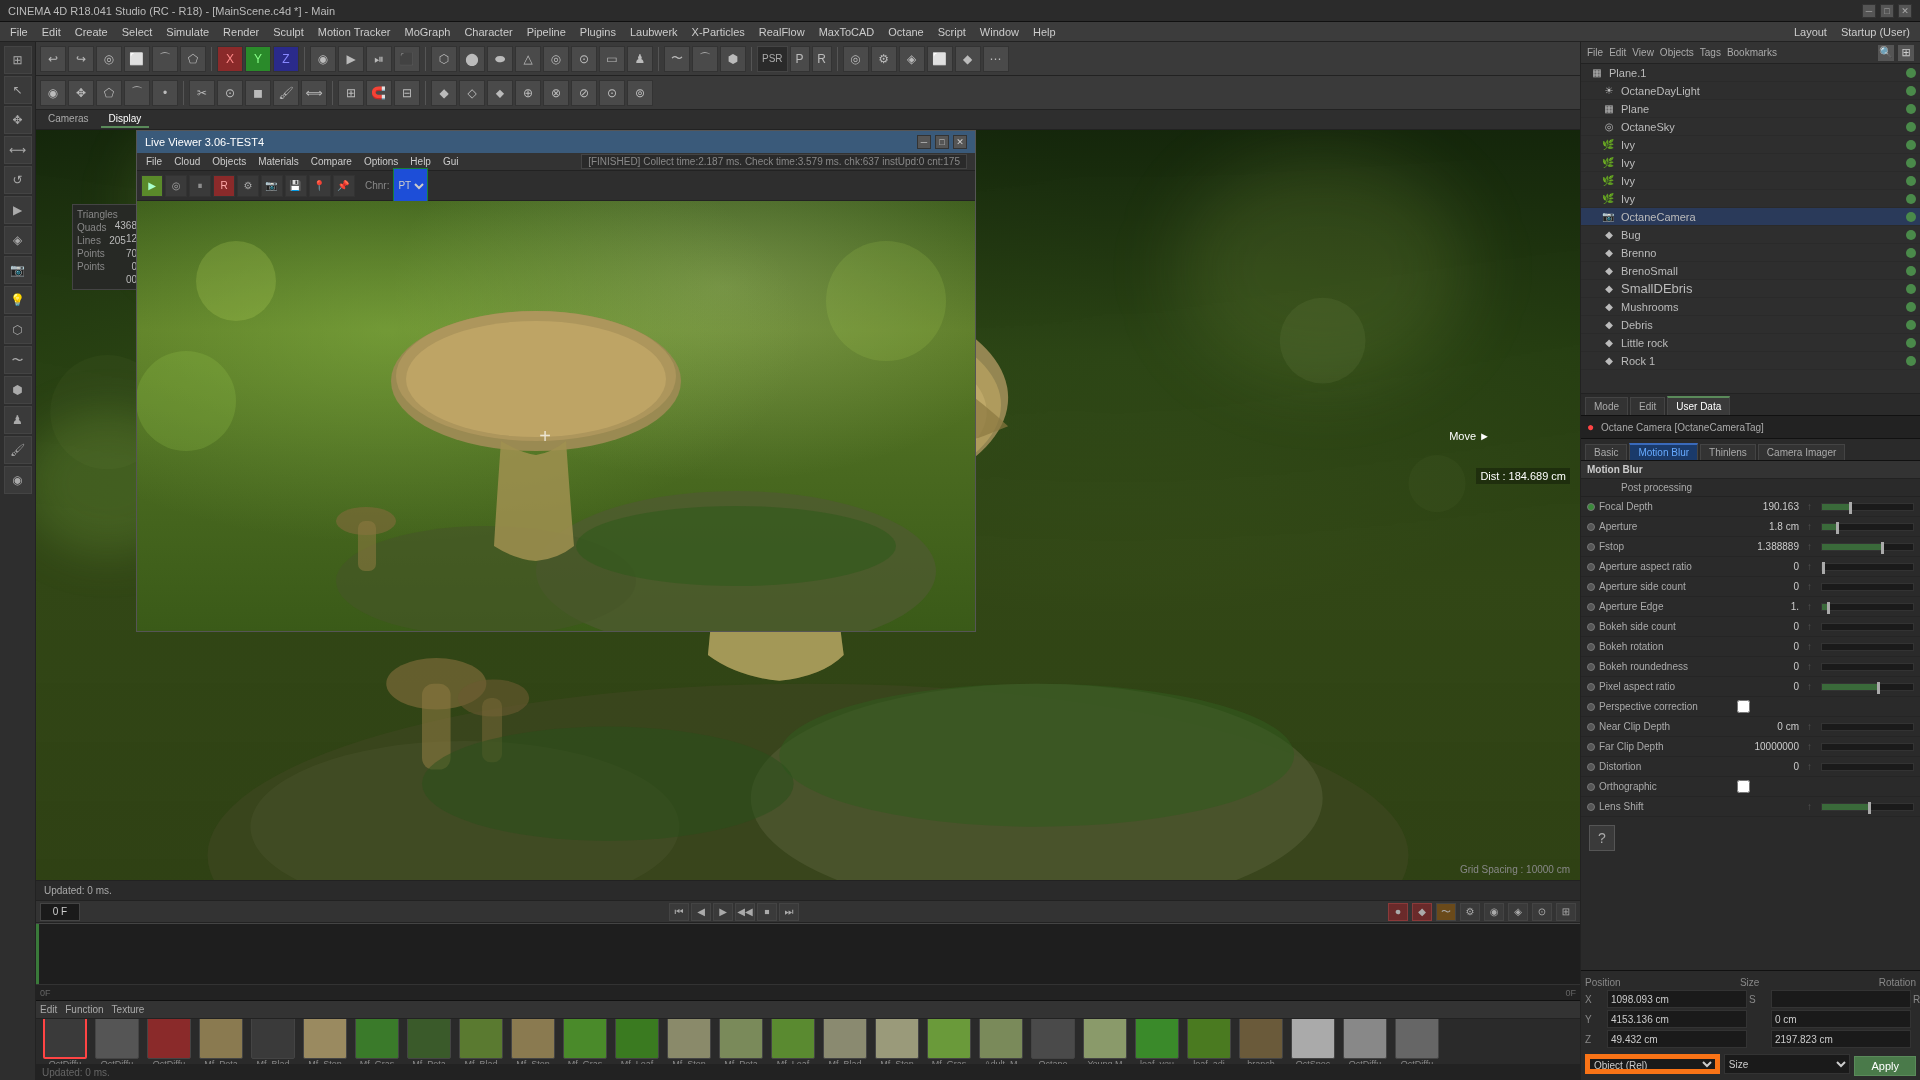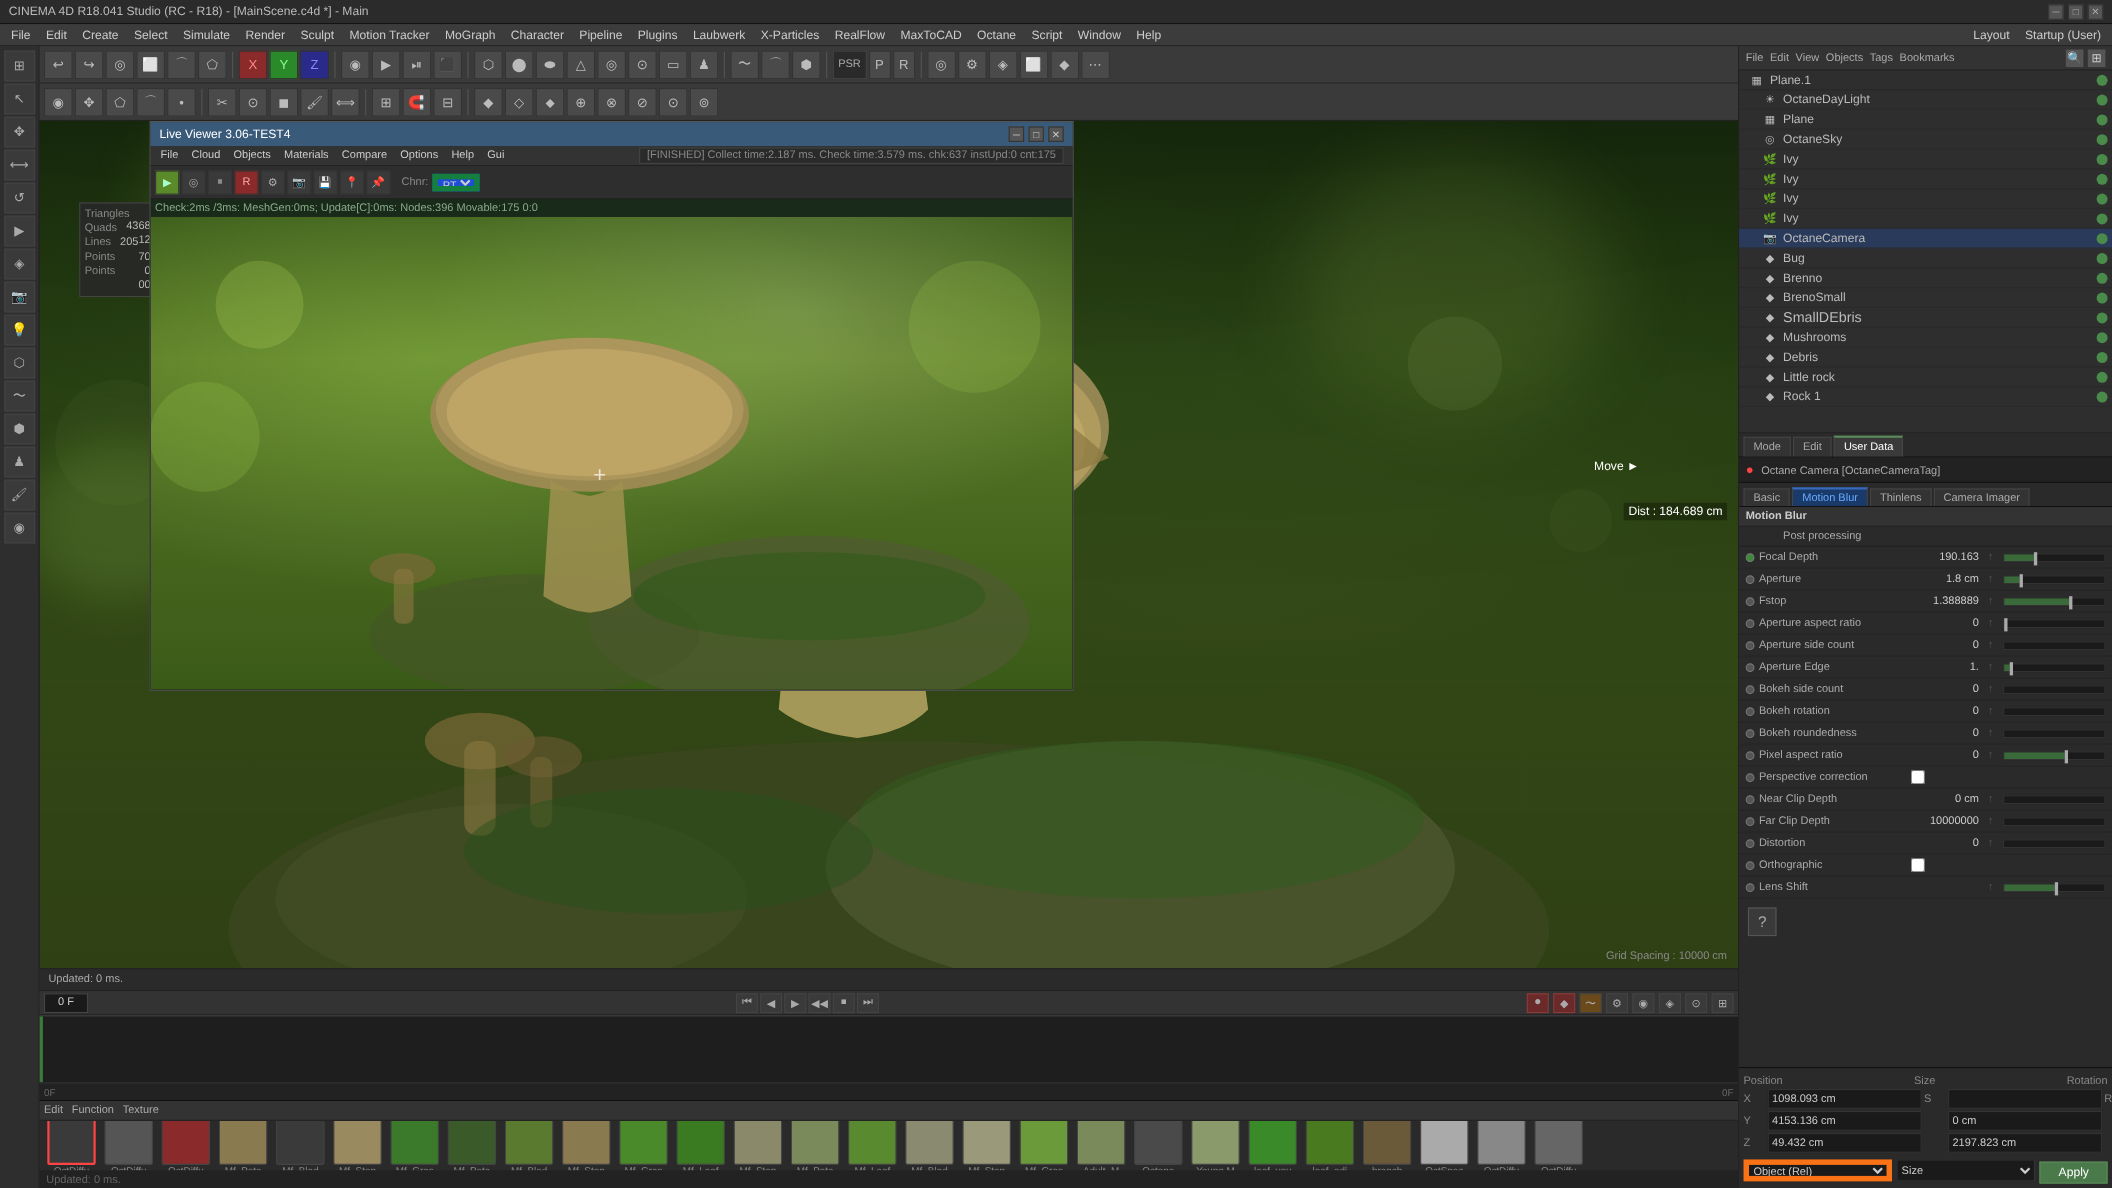--- a/index.html
+++ b/index.html
@@ -733,20 +733,24 @@
       <div class="tb-btn">◇</div>
       <div class="tb-btn">⬥</div>
       <div class="tb-btn">⊕</div>
       <div class="tb-btn">⊗</div>
       <div class="tb-btn">⊘</div>
       <div class="tb-btn">⊙</div>
       <div class="tb-btn">⊚</div>
     </div>
 
     <div id="view-area">
+      <div id="view-tabs">
+        <span class="view-tab">Cameras</span>
+        <span class="view-tab active">Display</span>
+      </div>
 
       <div id="viewport">
 
         <div id="viewport-bg" style="background: linear-gradient(to bottom,
             rgba(20,40,10,0.9) 0%,
             rgba(40,70,15,0.8) 30%,
             rgba(60,90,20,0.7) 60%,
             rgba(50,70,20,0.9) 100%),
             radial-gradient(ellipse at 30% 20%, rgba(180,220,100,0.3) 0%, transparent 40%),
             radial-gradient(ellipse at 70% 30%, rgba(200,230,130,0.2) 0%, transparent 35%);
@@ -829,26 +833,23 @@
             <div class="mini-icon">⏸</div>
             <div class="mini-icon" style="background:#8a2a2a;color:#faa">R</div>
             <div class="mini-icon">⚙</div>
             <div class="mini-icon">📷</div>
             <div class="mini-icon">💾</div>
             <div class="mini-icon">📍</div>
             <div class="mini-icon">📌</div>
             <div style="margin-left:8px;font-size:10px;color:#888;">
               <span>Chnr:</span>
             </div>
-            <select style="background:#1d4ed8;border:5px solid #15803d;color:#ccc;font-size:10px;height:16px;margin-left:2px;">
+            <select style="background:#1d4ed8;border:1px solid #15803d;color:#ccc;font-size:10px;height:36px;margin-left:2px;">
               <option>PT</option>
             </select>
-          </div>
-          <div id="lv-status1">
-            <span>Check:2ms /3ms: MeshGen:0ms; Update[C]:0ms: Nodes:396 Movable:175  0:0</span>
           </div>
           <div id="lv-canvas">
             <div class="scene-bg" style="width:100%;height:100%;position:absolute;"></div>
 
             <svg style="position:absolute;left:0;top:0;width:100%;height:100%;pointer-events:none" viewBox="0 0 840 430" preserveAspectRatio="xMidYMid slice">
 
               <circle cx="100" cy="80" r="40" fill="rgba(200,230,100,0.2)" filter="url(#blur)"></circle>
               <circle cx="750" cy="100" r="60" fill="rgba(180,220,90,0.15)"></circle>
               <circle cx="50" cy="200" r="50" fill="rgba(160,210,80,0.2)"></circle>
 

